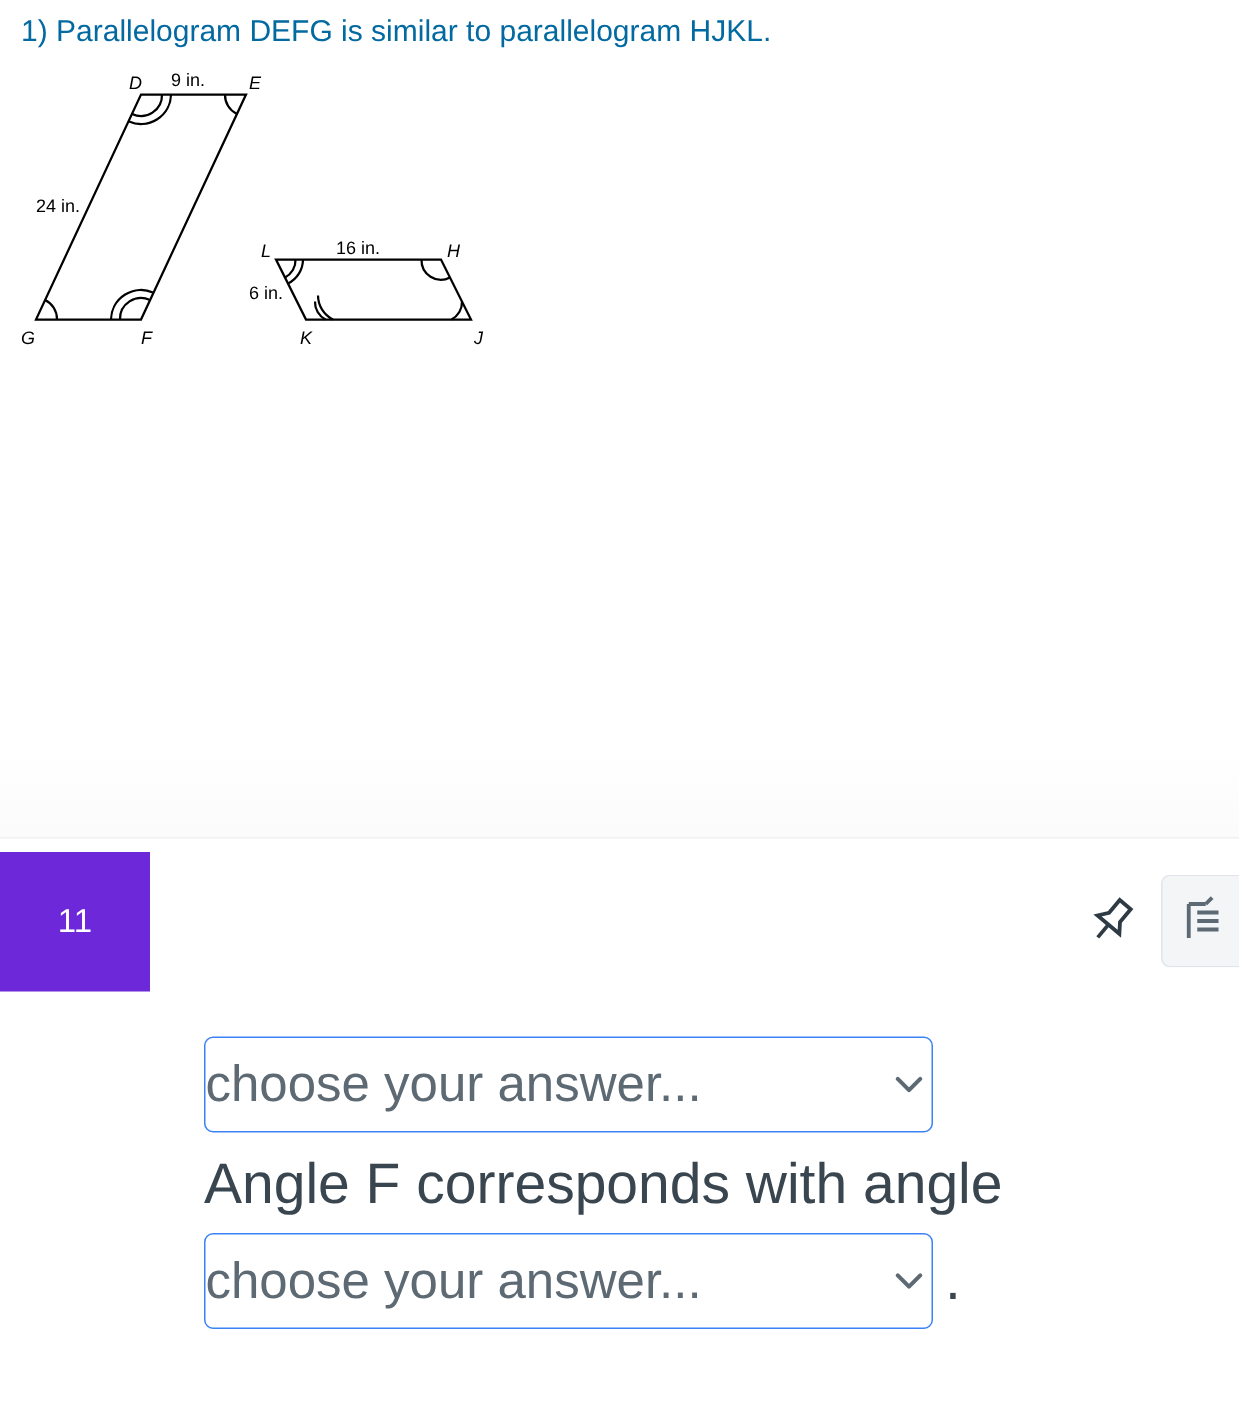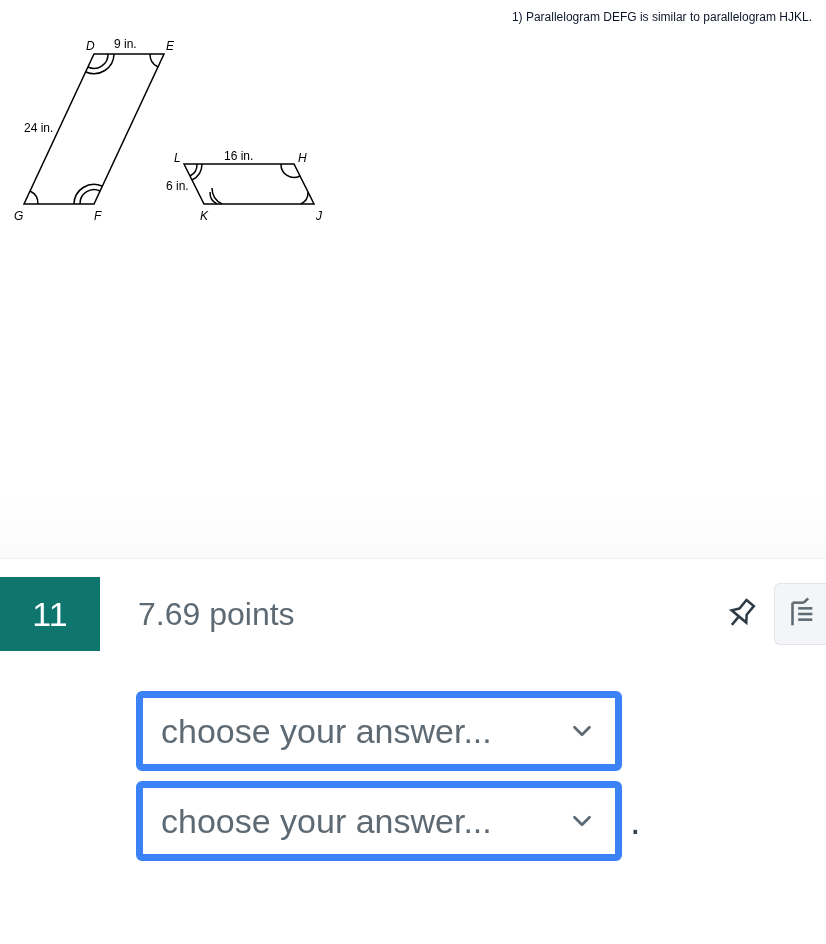--- a/index.html
+++ b/index.html
@@ -8,45 +8,44 @@
     height: 944px;
     font-family: Arial, Helvetica, sans-serif;
     background: #ffffff;
     overflow: hidden;
   }
   .problem-area {
     padding: 10px 14px;
     height: 498px;
   }
   .problem-title {
-    font-size: 12px;
-    color: #0f172a;
+    font-size: 20px;
+    color: #0369a1;
     margin-bottom: 10px;
-    text-align: right;
   }
   .diagram {
     display: block;
   }
   .question-panel {
     border-top: 1px solid #f0f0f0;
     background: #fff;
     height: 446px;
   }
   .question-header {
     display: flex;
     align-items: center;
     height: 74px;
     margin-top: 18px;
   }
   .q-number {
     width: 100px;
-    height: 74px;
-    background: #0f766e;
+    height: 93px;
+    background: #6d28d9;
     color: #fff;
-    font-size: 34px;
+    font-size: 22px;
     font-weight: 500;
     display: flex;
     align-items: center;
     justify-content: center;
   }
   .q-type {
     color: #5e6a73;
     font-size: 32px;
     margin-left: 36px;
     flex: 0 0 auto;
@@ -88,27 +87,27 @@
     color: #394650;
     line-height: 1.35;
     margin-bottom: 6px;
   }
   .answer-row {
     display: flex;
     align-items: center;
     margin-bottom: 10px;
   }
   .select-box {
-    border: 7px solid #3b82f6;
+    border: 1px solid #3b82f6;
     border-radius: 6px;
-    padding: 12px 18px;
+    padding: 12px 0;
     display: flex;
     align-items: center;
     min-width: 486px;
-    height: 80px;
+    height: 64px;
     background: #fff;
   }
   .select-text {
     font-size: 34px;
     color: #5e6a73;
     flex: 1;
   }
   .chevron svg { display: block; }
   .period {
     font-size: 38px;
@@ -175,21 +174,20 @@
       <text x="152" y="156">6 in.</text>
     </g>
   </svg>
 </div>
 
 <div class="gradient-top"></div>
 
 <div class="question-panel">
   <div class="question-header">
     <div class="q-number">11</div>
-    <div class="q-points">7.69 points</div>
     <div class="q-icons">
       <span class="pin-icon">
         <svg width="38" height="38" viewBox="0 0 24 24" fill="none" stroke="#2f3b44" stroke-width="1.6">
           <path d="M9 3 L15 3 L15 10 L18 14 L6 14 L9 10 Z" transform="rotate(40 12 12)"></path>
           <line x1="12" y1="14" x2="12" y2="21" transform="rotate(40 12 12)"></line>
         </svg>
       </span>
       <span class="rubric-btn">
         <svg width="34" height="34" viewBox="0 0 24 24" fill="none" stroke="#5e6a73" stroke-width="1.8">
           <path d="M6 4 L6 20"></path>
@@ -207,20 +205,21 @@
     <div class="answer-row">
       <div class="select-box">
         <span class="select-text">choose your answer...</span>
         <span class="chevron">
           <svg width="30" height="30" viewBox="0 0 24 24" fill="none" stroke="#5e6a73" stroke-width="2.2" stroke-linecap="round" stroke-linejoin="round">
             <polyline points="6 9 12 15 18 9"></polyline>
           </svg>
         </span>
       </div>
     </div>
+    <div class="q-line">Angle F corresponds with angle</div>
     <div class="answer-row">
       <div class="select-box">
         <span class="select-text">choose your answer...</span>
         <span class="chevron">
           <svg width="30" height="30" viewBox="0 0 24 24" fill="none" stroke="#5e6a73" stroke-width="2.2" stroke-linecap="round" stroke-linejoin="round">
             <polyline points="6 9 12 15 18 9"></polyline>
           </svg>
         </span>
       </div>
       <span class="period">.</span>

